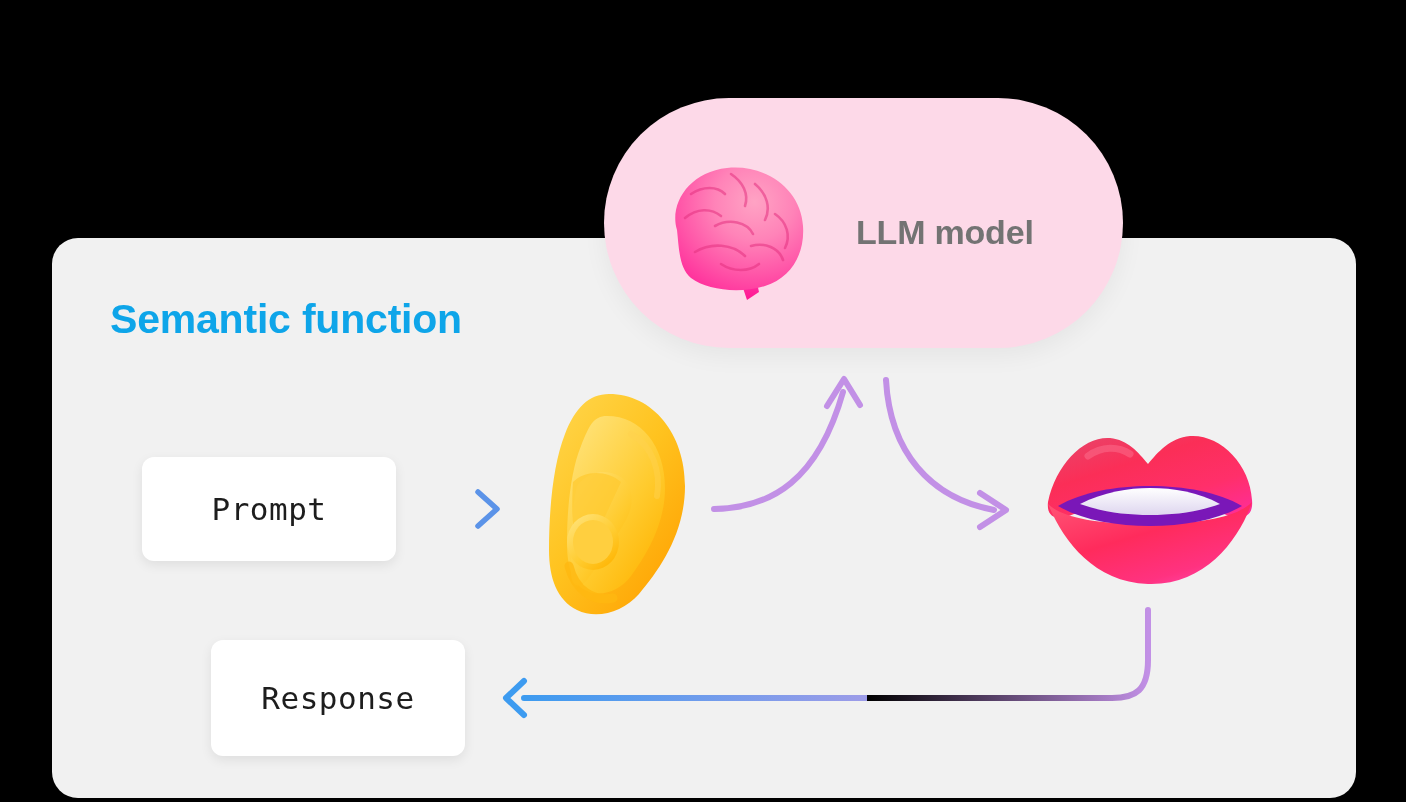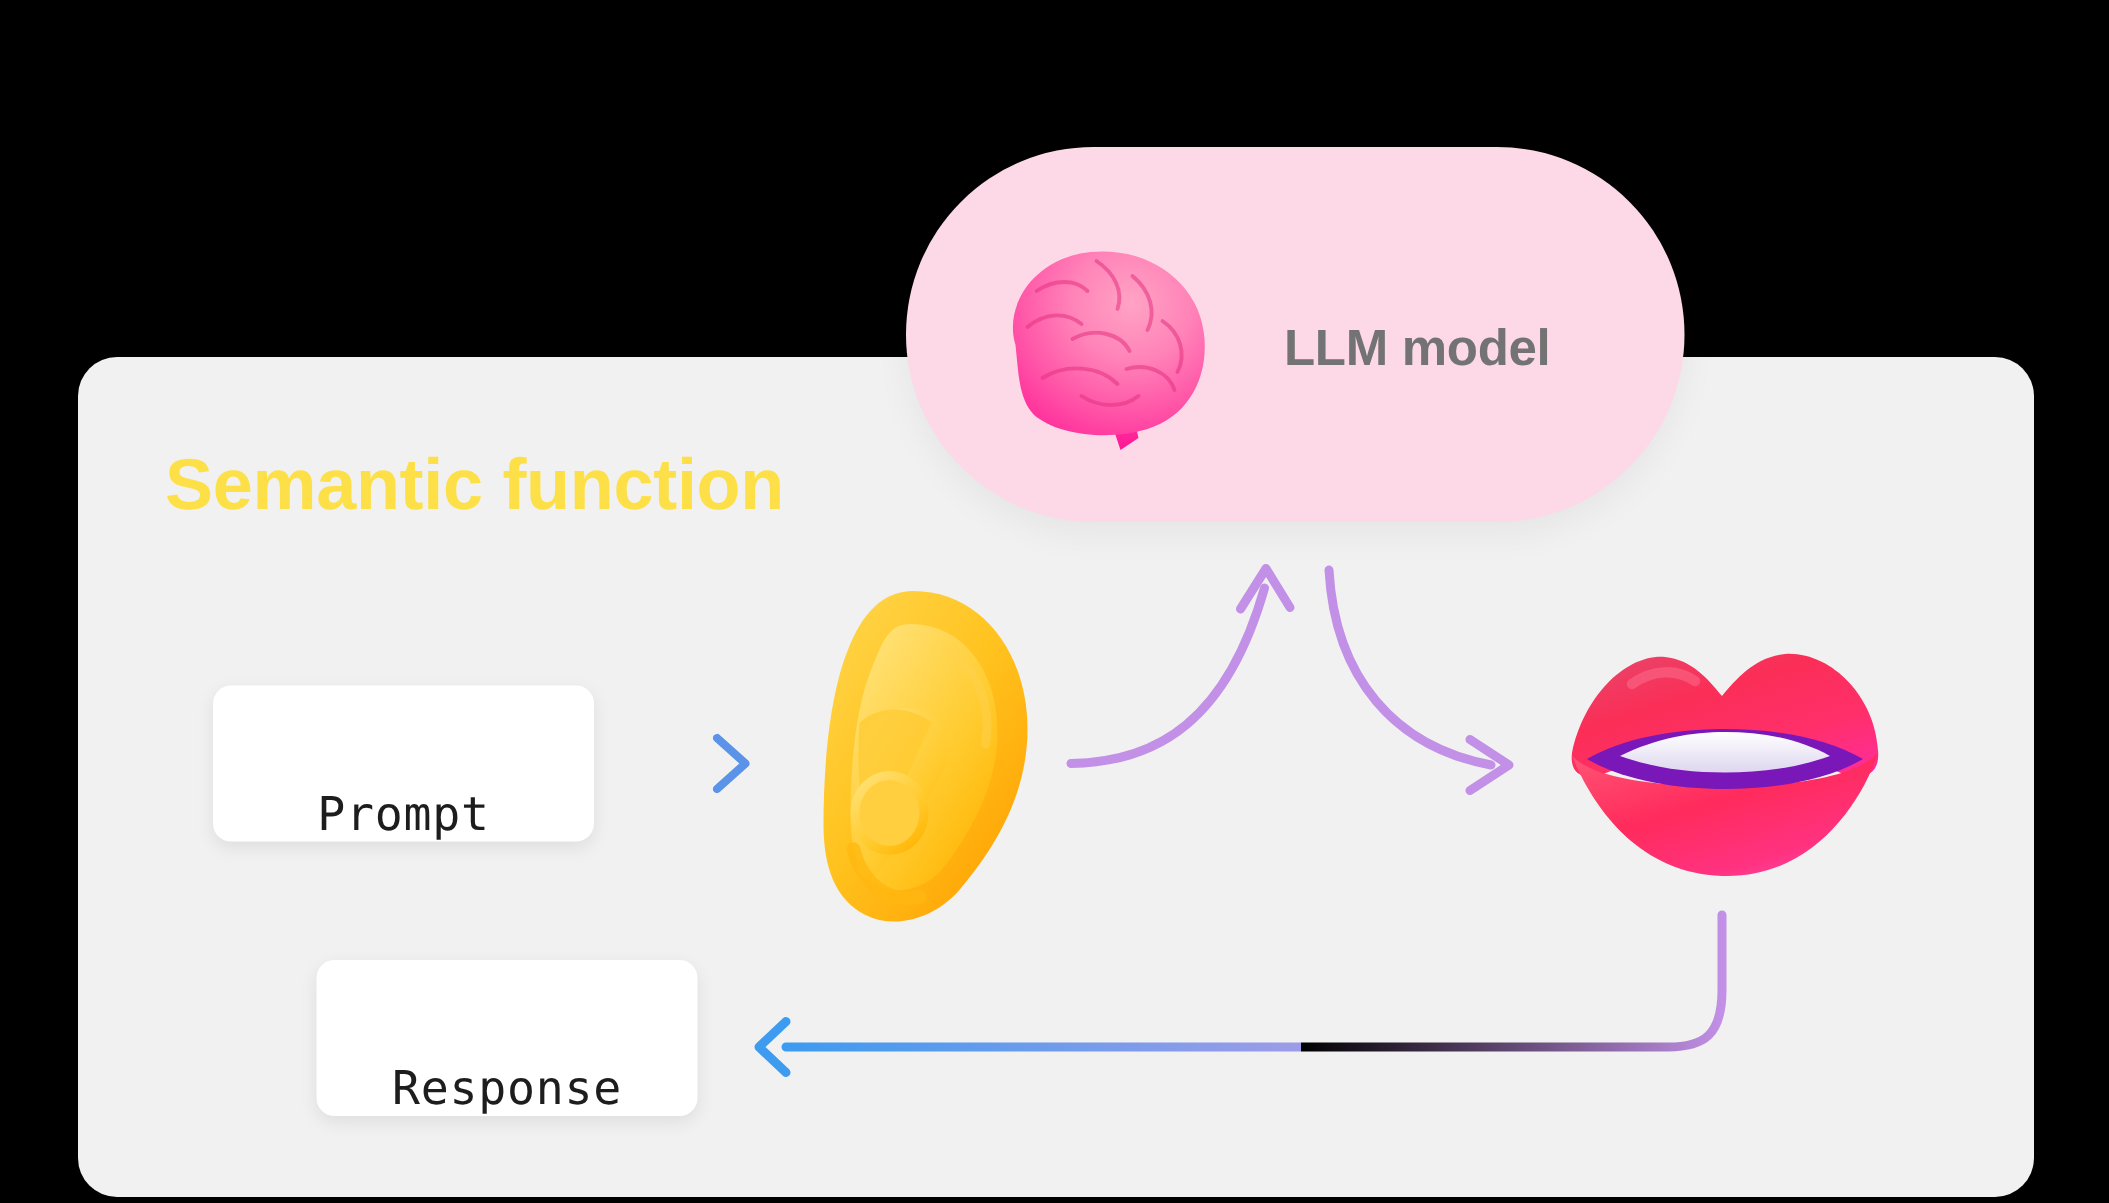--- a/index.html
+++ b/index.html
@@ -24,23 +24,23 @@
     width: 1304px;
     height: 560px;
     background: #f1f1f1;
     border-radius: 26px;
     box-shadow: 0 10px 30px rgba(0,0,0,0.06);
   }
   .panel-title {
     position: absolute;
     left: 110px;
     top: 296px;
-    font-size: 48px;
+    font-size: 41px;
     font-weight: 700;
-    color: #fde047;
+    color: #0ea5e9;
     letter-spacing: -0.2px;
     white-space: nowrap;
   }
 
   
   .llm-pill {
     position: absolute;
     left: 604px;
     top: 98px;
     width: 519px;
@@ -68,29 +68,29 @@
   .ear-art   { left: 535px; top: 390px; width: 160px; height: 230px; }
   .mouth-art { left: 1038px; top: 420px; width: 222px; height: 175px; }
 
   
   .card {
     position: absolute;
     background: #ffffff;
     border-radius: 12px;
     box-shadow: 0 4px 12px rgba(0,0,0,0.08);
     display: flex;
-    align-items: flex-end;
+    align-items: center;
     justify-content: center;
     font-family: "DejaVu Sans Mono", "Liberation Mono", monospace;
     font-size: 31px;
     color: #1d1d1d;
     letter-spacing: 0.5px;
   }
   .card-prompt   { left: 142px; top: 457px; width: 254px; height: 104px; }
-  .card-response { left: 211px; top: 640px; width: 254px; height: 104px; }
+  .card-response { left: 211px; top: 640px; width: 254px; height: 116px; }
 
   
   .arrows {
     position: absolute;
     left: 0; top: 0;
     width: 1406px;
     height: 802px;
     pointer-events: none;
   }
 </style>

